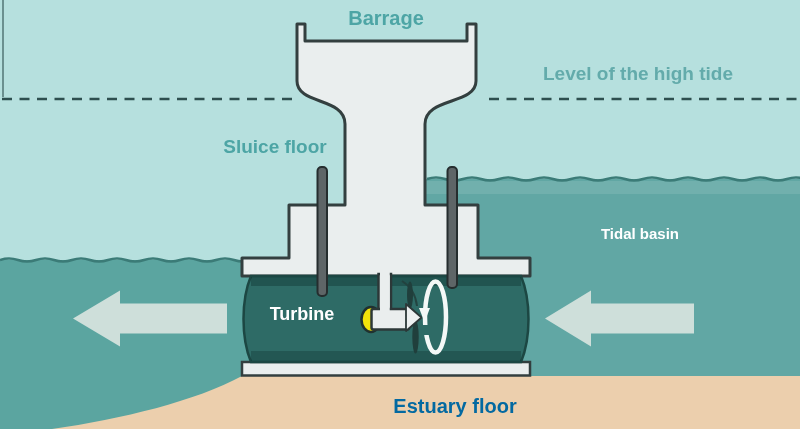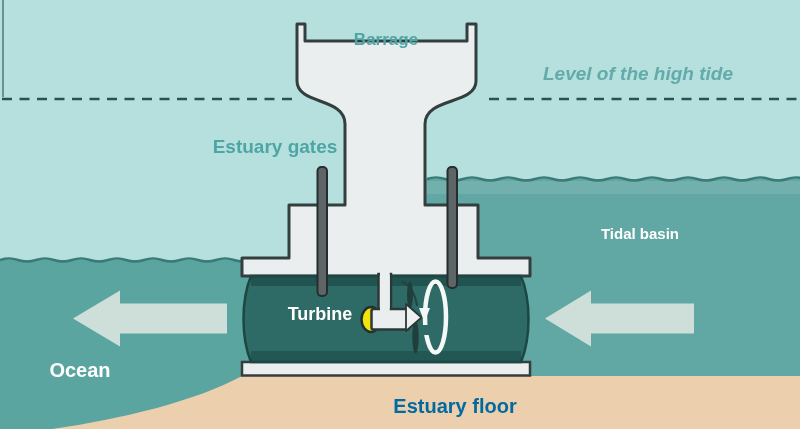--- a/index.html
+++ b/index.html
@@ -63,26 +63,25 @@
     <rect x="421" y="325" width="8" height="10" fill="#2e6b66"></rect>
     <polygon points="419,308 430,308 424.5,322" fill="#f4f8f7"></polygon>
 
     <rect x="317.5" y="167" width="9.5" height="129" rx="4" fill="#5e6567" stroke="#252d2e" stroke-width="2"></rect>
     <rect x="447.5" y="167" width="9.5" height="121" rx="4" fill="#5e6567" stroke="#252d2e" stroke-width="2"></rect>
 
     <polygon points="73,318.5 120,290.5 120,303.5 227,303.5 227,333.5 120,333.5 120,346.5" fill="#cedfda"></polygon>
     <polygon points="545,318.5 591,290.5 591,303.5 694,303.5 694,333.5 591,333.5 591,346.5" fill="#cedfda"></polygon>
   </svg>
 
-  <div class="lbl lbl-teal" style="left:316px; top:8px; width:140px; font-size:17px;margin-top:23px;">Barrage</div>
+  <div class="lbl lbl-teal" style="left:316px; top:8px; width:140px; font-size:20px;">Barrage</div>
 
-  <div class="lbl lbl-teal-light" style="left:518px; top:64px; width:240px; font-size:19px;font-style:italic;">Level of the high tide</div>
+  <div class="lbl lbl-teal-light" style="left:518px; top:64px; width:240px; font-size:19px;">Level of the high tide</div>
 
-  <div class="lbl lbl-teal" style="left:195px; top:137px; width:160px; font-size:19px;">Estuary gates</div>
+  <div class="lbl lbl-teal" style="left:195px; top:137px; width:160px; font-size:19px;">Sluice floor</div>
 
   <div class="lbl lbl-white" style="left:560px; top:226px; width:160px; font-size:15px;">Tidal basin</div>
 
-  <div class="lbl lbl-white" style="left:20px; top:360px; width:120px; font-size:20px;">Ocean</div>
 
-  <div class="lbl lbl-white" style="left:260px; top:305px; width:120px; font-size:18px;">Turbine</div>
+  <div class="lbl lbl-white" style="left:242px; top:305px; width:120px; font-size:18px;">Turbine</div>
 
   <div class="lbl lbl-sand" style="left:365px; top:396px; width:180px; font-size:20px;">Estuary floor</div>
 </div>
 
 </body></html>

